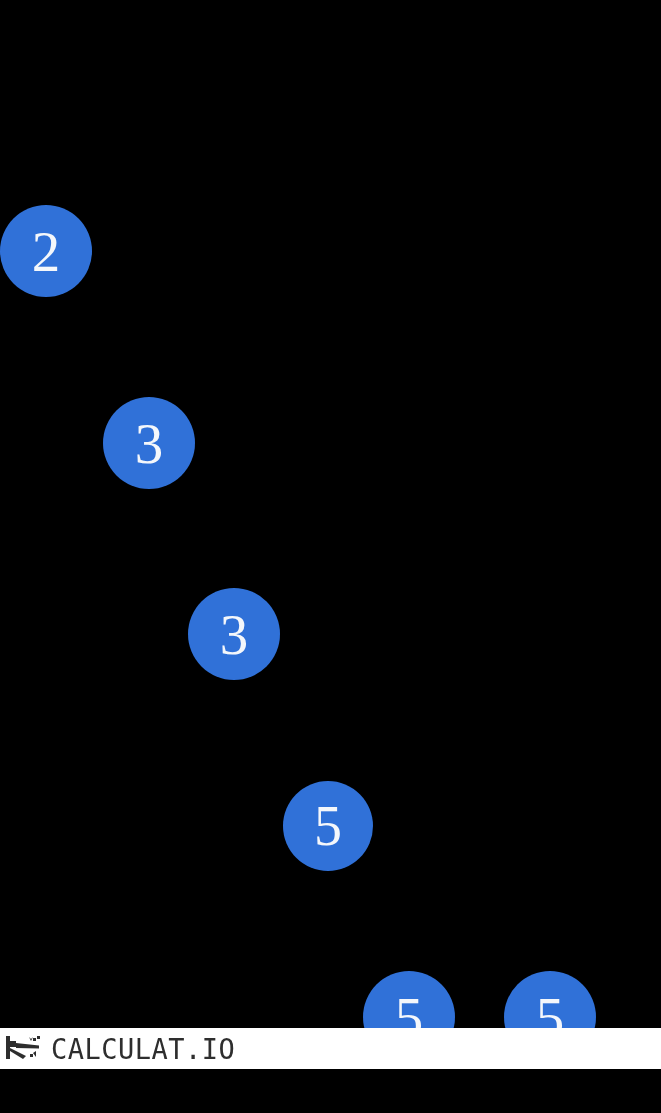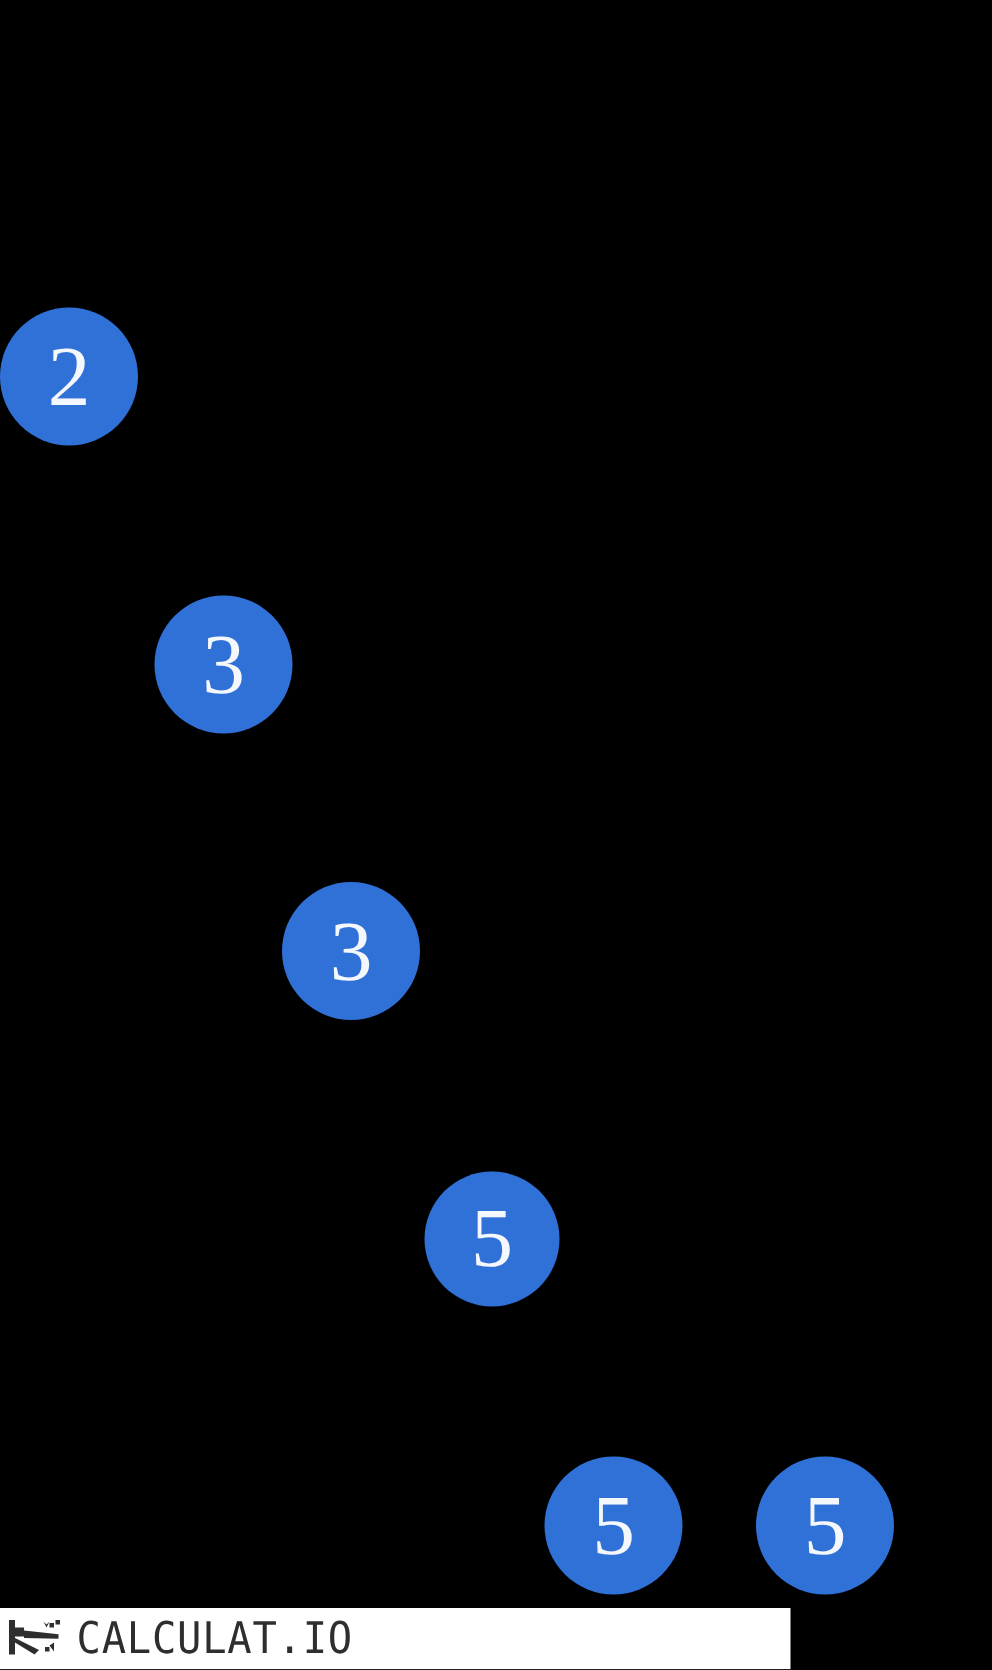--- a/index.html
+++ b/index.html
@@ -38,22 +38,22 @@
     color: #f4f7fb;
     line-height: 1;
     display: block;
     text-align: center;
     user-select: none;
   }
   
   .footer-bar {
     position: absolute;
     left: 0;
-    top: 1072px;
-    width: 527px;
+    top: 1028px;
+    width: 661px;
     height: 41px;
     background: #ffffff;
     display: flex;
     align-items: center;
     justify-content: flex-start;
   }
   .brand {
     display: flex;
     align-items: center;
     gap: 4px;

